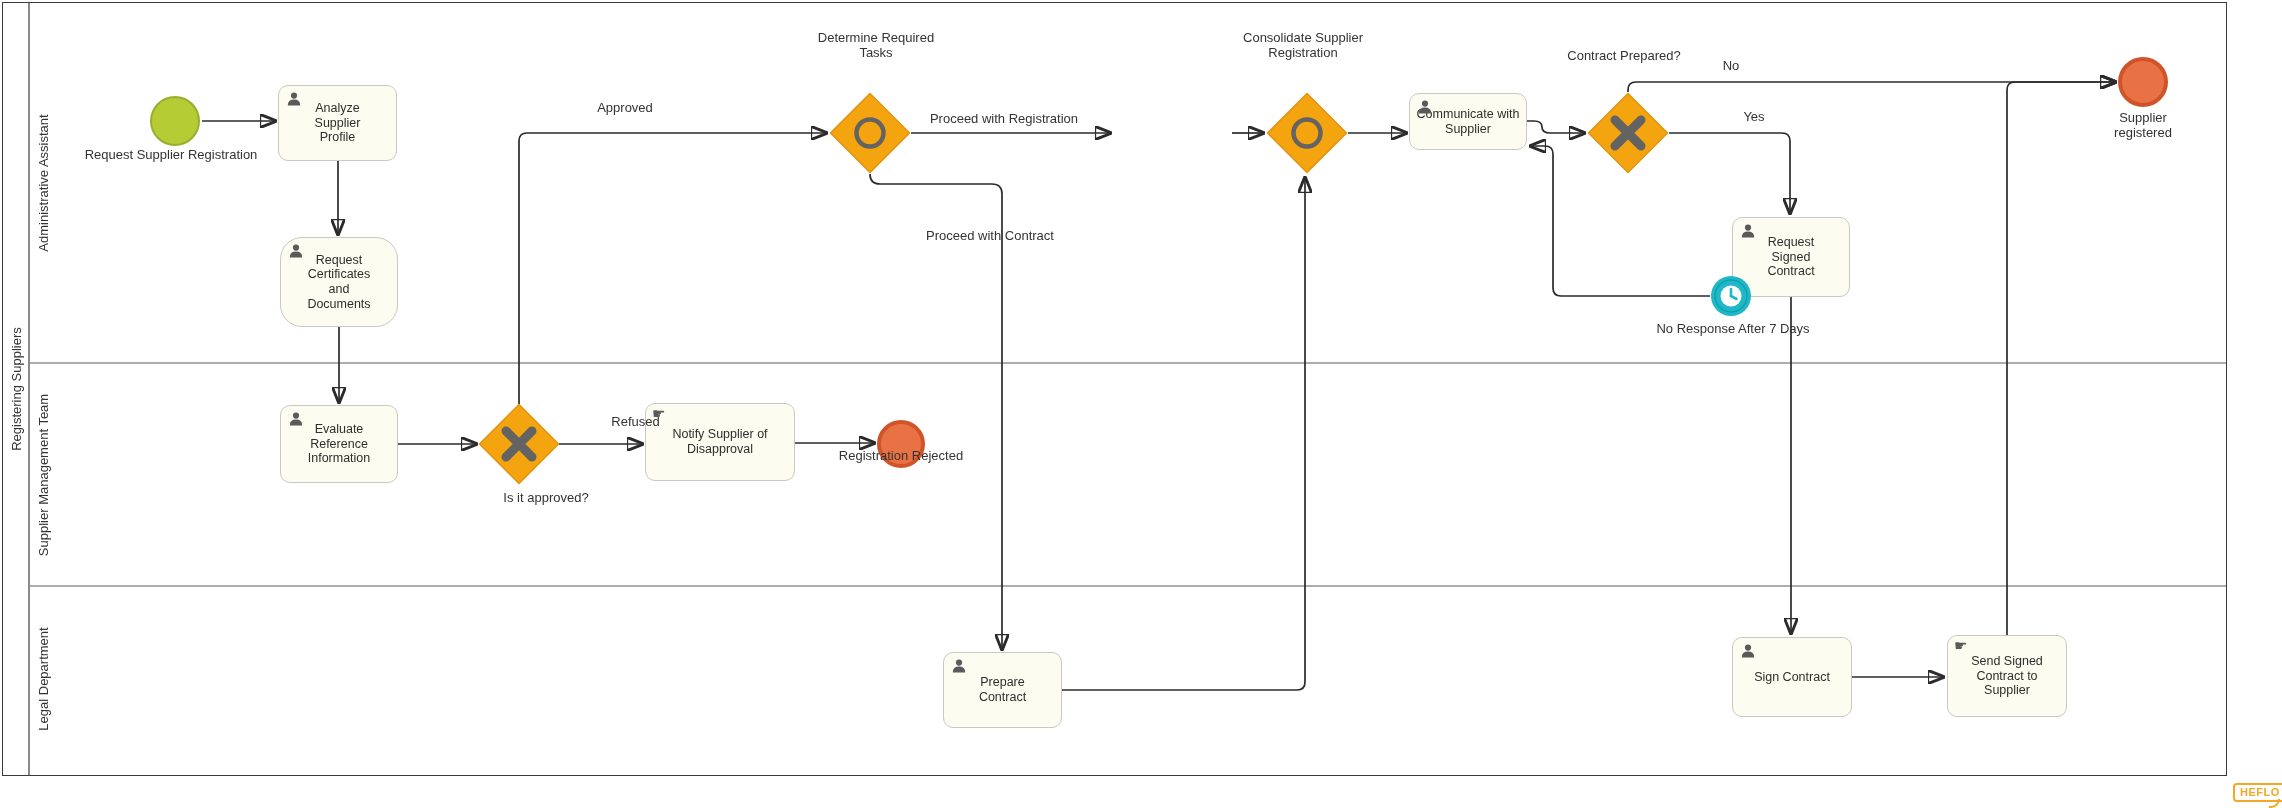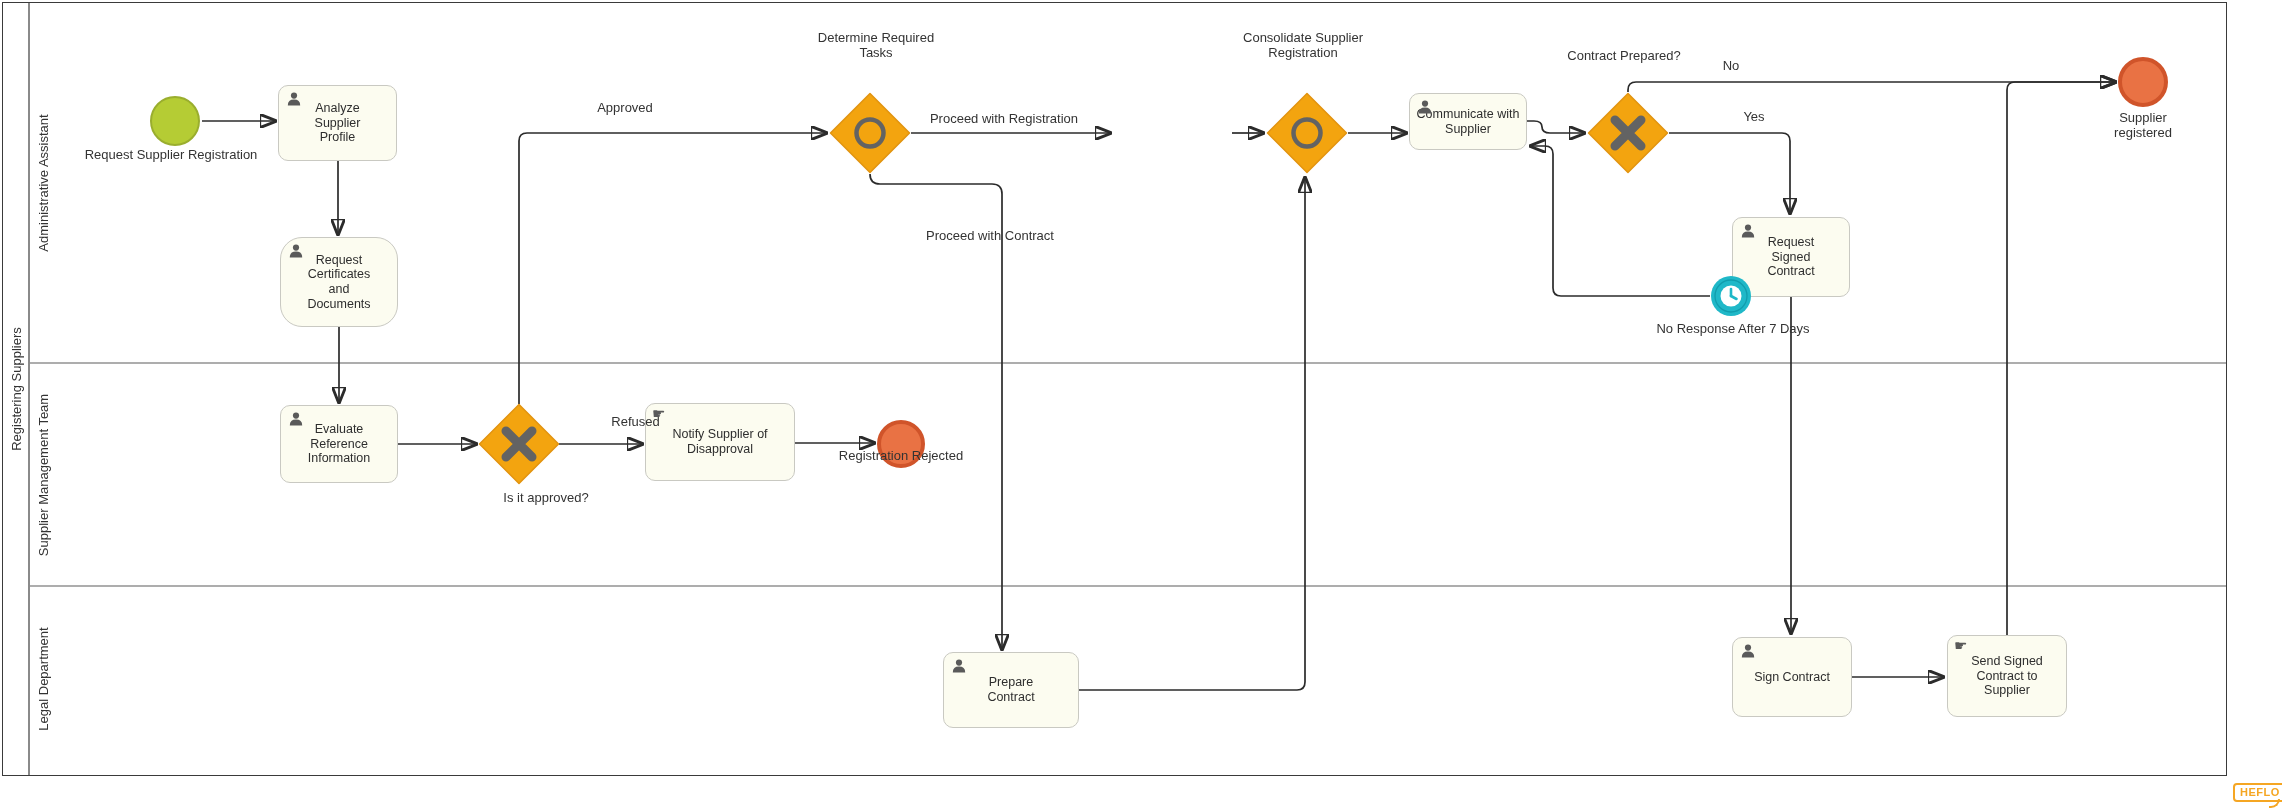--- a/index.html
+++ b/index.html
@@ -182,21 +182,21 @@
         </svg>
     </span>
     <span class="task-label" style="width:104px;">Sign Contract</span>
   </div>
 
   <div class="task" style="left:1947px;top:635px;width:120px;height:82px;">
     <span class="hand-glyph">☛</span>
     <span class="task-label" style="width:100px;">Send Signed Contract to Supplier</span>
   </div>
 
-  <div class="task" style="left:943px;top:652px;width:136px;height:76px;">
+  <div class="task" style="left:943px;top:652px;width:119px;height:76px;">
     <span class="node-icon">
       <svg width="16" height="16" viewBox="0 0 16 16">
           <circle cx="8" cy="4.6" r="3.1" fill="#5a5a5a"></circle>
           <path d="M1.8,14.5 Q1.8,8.6 8,8.6 Q14.2,8.6 14.2,14.5 Z" fill="#5a5a5a"></path>
         </svg>
     </span>
     <span class="task-label" style="width:76px;">Prepare Contract</span>
   </div>
 
   <div class="gateway" style="left:478px;top:403px;">

